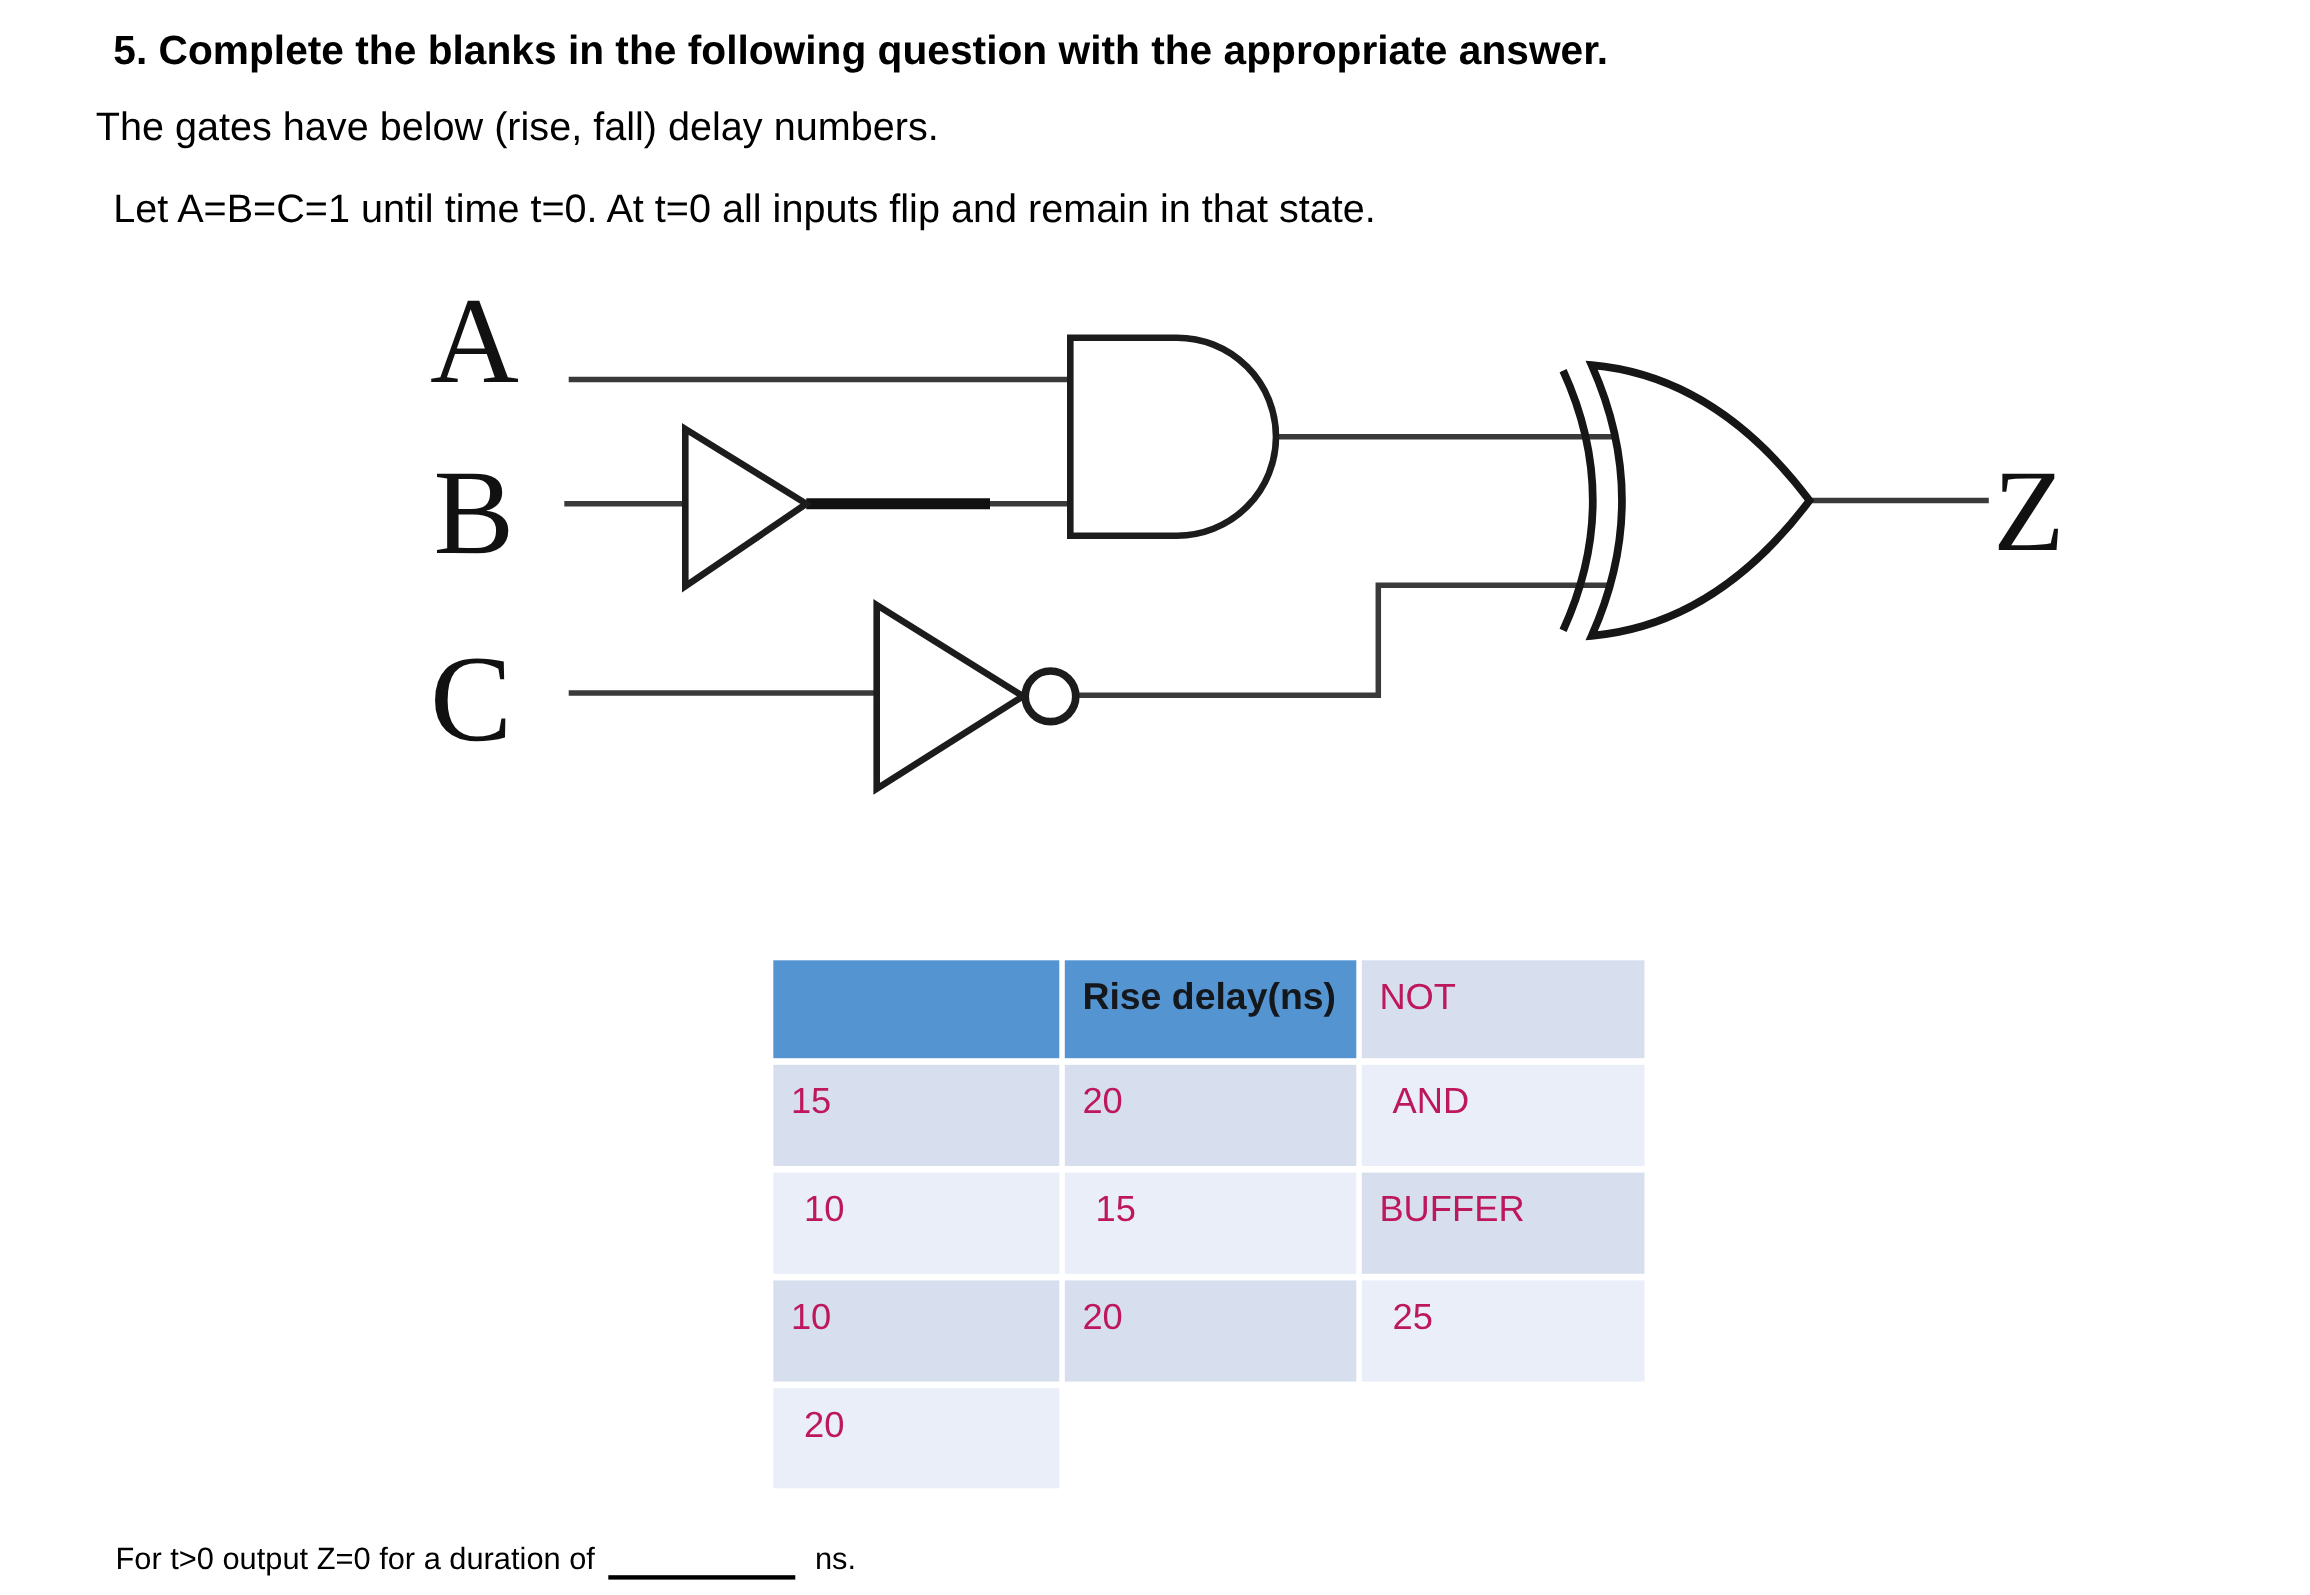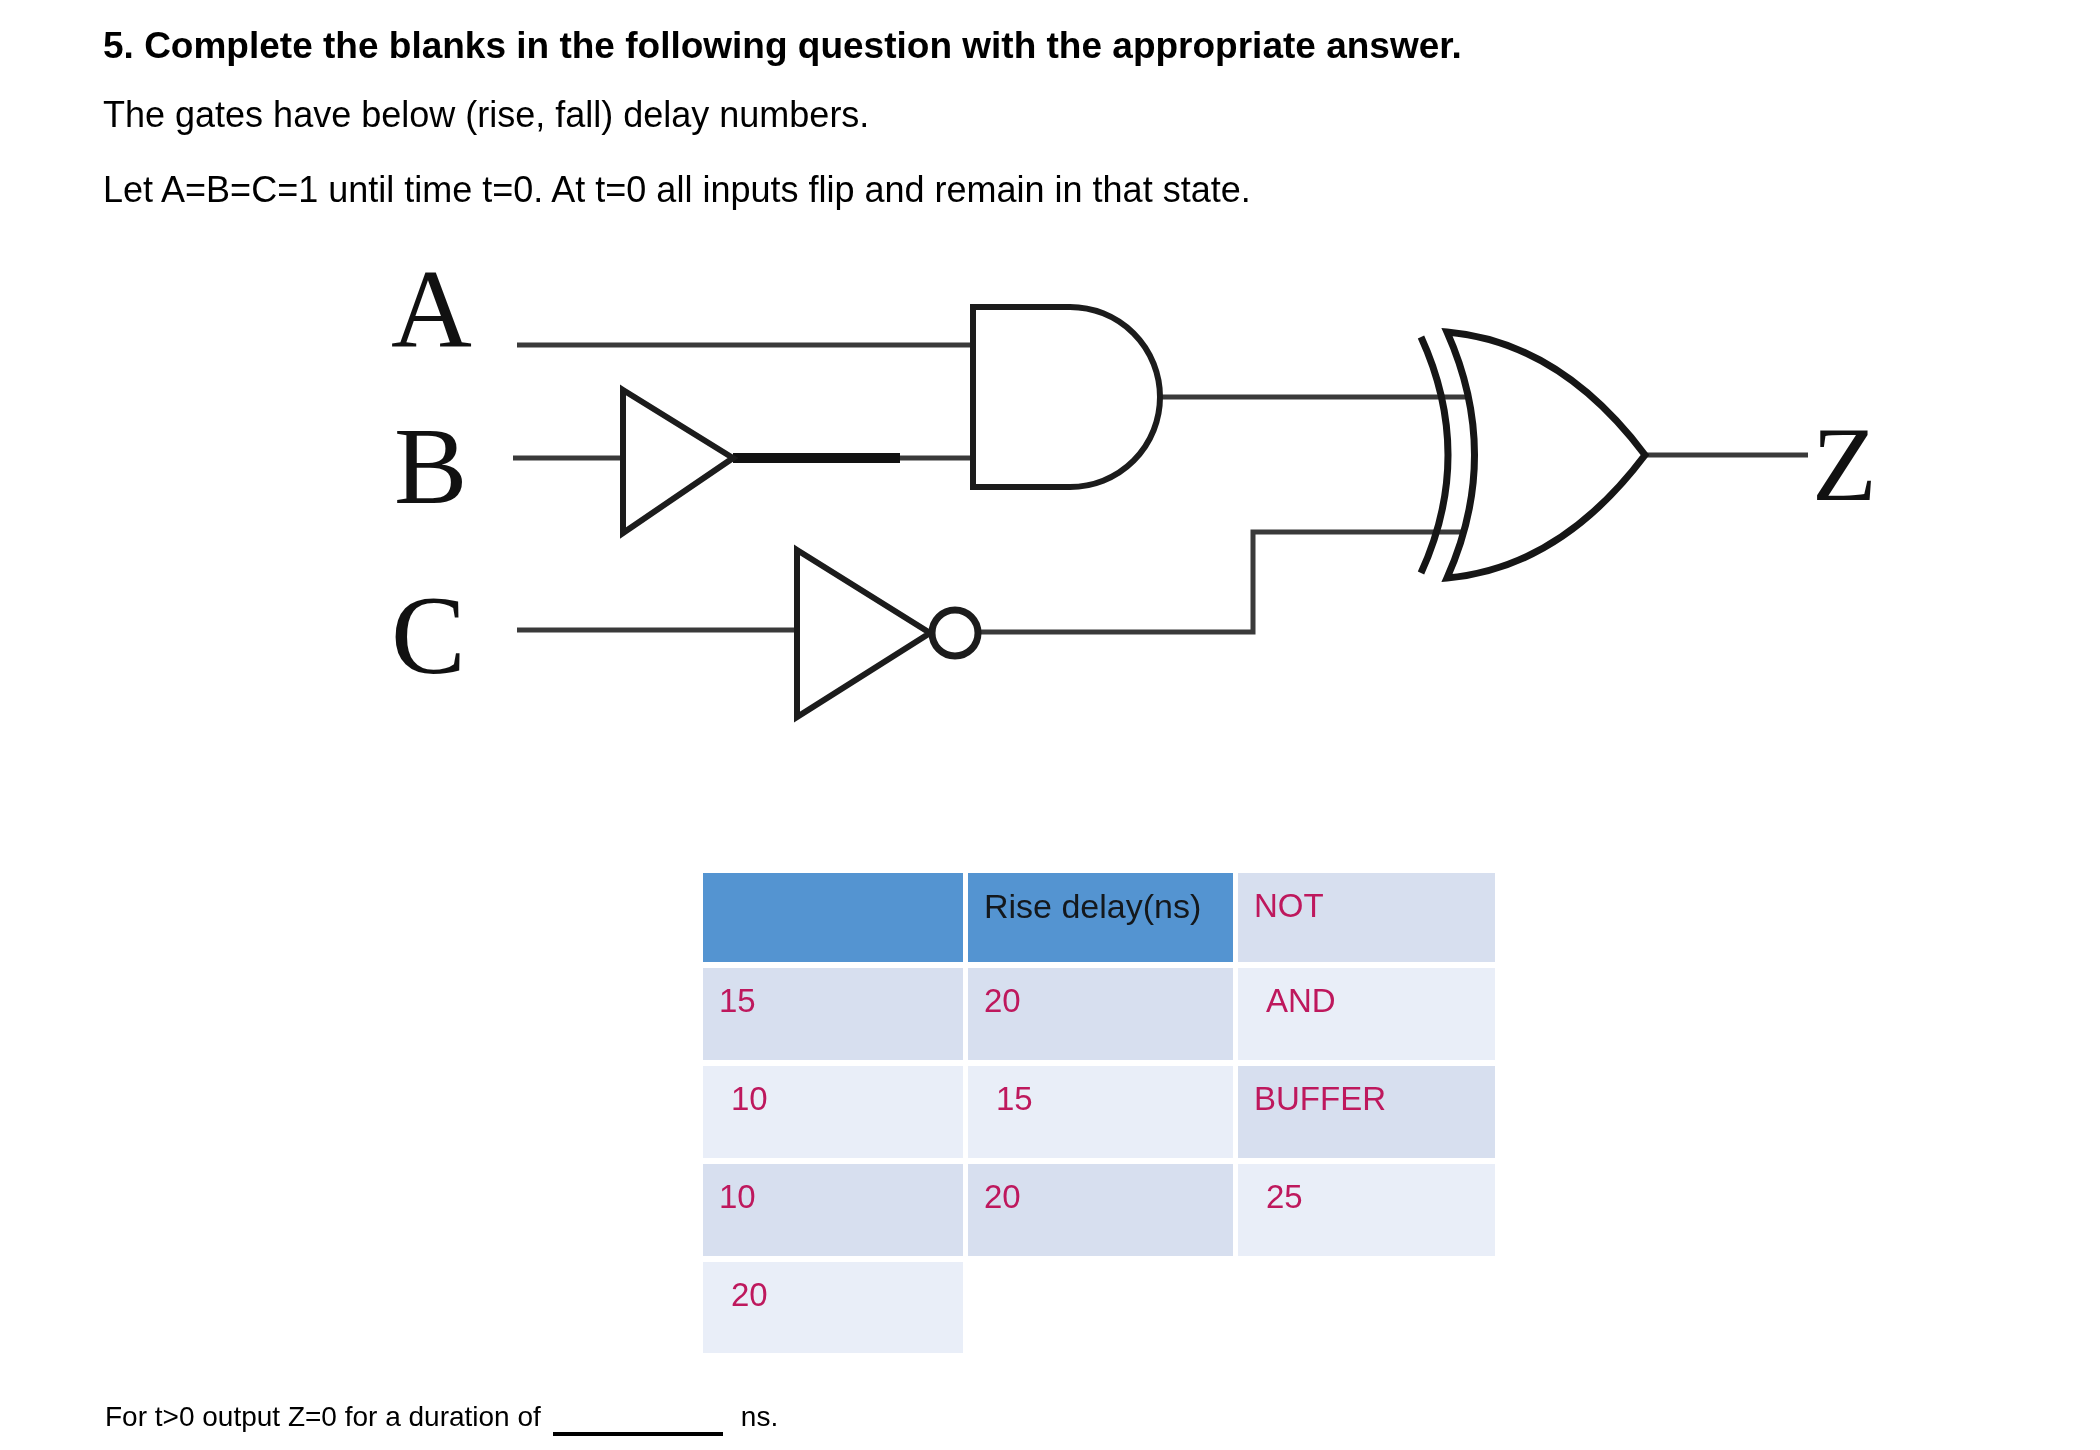--- a/index.html
+++ b/index.html
@@ -11,41 +11,41 @@
     color:#000;
     overflow:hidden;
   }
   .abs{position:absolute;}
   .qtitle{
     left:103px;top:24px;
     font-size:37px;font-weight:bold;line-height:1.2;
     letter-spacing:0px;
     z-index:2;
   }
-  .qline2{left:103px;top:93px;font-size:36px;line-height:1.2;z-index:2;}
+  .qline2{left:87px;top:93px;font-size:36px;line-height:1.2;z-index:2;}
   .qline3{left:103px;top:168px;font-size:36px;line-height:1.2;z-index:2;}
 
   .circuit-svg{left:0;top:0;width:2100px;height:1450px;z-index:1;pointer-events:none;}
 
   
   .delay-table{
     left:703px;top:873px;
     width:792px;
     display:grid;
     grid-template-columns:260px 265px 257px;
     grid-template-rows:89px 92px 92px 92px 91px;
     column-gap:5px;row-gap:6px;
     z-index:2;
     font-size:33px;
   }
   .hcell{
     background:#5494d1;
     display:flex;align-items:flex-start;
     padding:14px 0 0 16px;box-sizing:border-box;
-    font-weight:normal;color:#14181c;
+    font-weight:bold;color:#14181c;
     font-size:34px;
   }
   .bcell{
     display:flex;align-items:flex-start;
     padding:14px 0 0 16px;box-sizing:border-box;
     color:#be185d;
   }
   .row-dark{background:#d7dfef;}
   .row-light{background:#e9eef8;padding-left:28px;}
 

